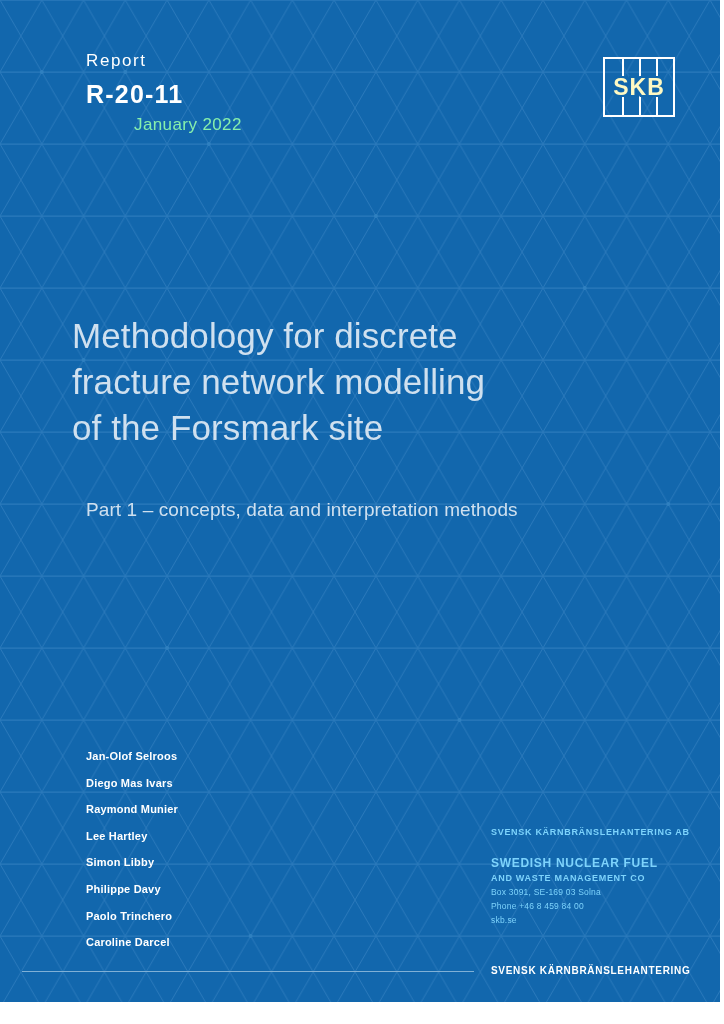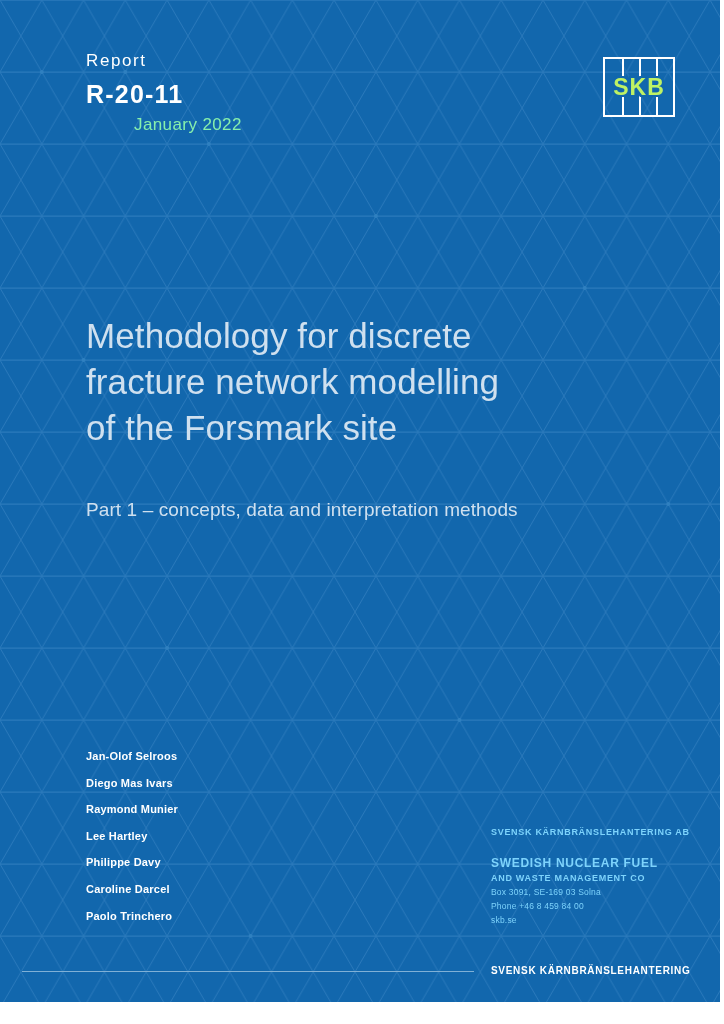--- a/index.html
+++ b/index.html
@@ -90,32 +90,32 @@
   .logo .bar.b3 { left: 51px; }
   .logo .txt {
     position: absolute;
     inset: 0;
     display: flex;
     align-items: center;
     justify-content: center;
     font-size: 23px;
     font-weight: 700;
     letter-spacing: 1px;
-    color: #bef264;
+    color: #fef9c3;
     text-shadow:
        2px 0 0 #1267ad, -2px 0 0 #1267ad,
        0 2px 0 #1267ad, 0 -2px 0 #1267ad,
        2px 2px 0 #1267ad, -2px 2px 0 #1267ad,
        2px -2px 0 #1267ad, -2px -2px 0 #1267ad;
   }
 
   
   .title {
     position: absolute;
-    left: 86px;
+    left: 72px;
     top: 313px;
     width: 560px;
     font-size: 35px;
     font-weight: 300;
     line-height: 1.32;
     color: #cfe0ef;
     letter-spacing: 0.1px;
   }
   .subtitle {
     position: absolute;
@@ -253,23 +253,24 @@
       <div>of the Forsmark site</div>
     </div>
 
     <div class="subtitle">Part 1 – concepts, data and interpretation methods</div>
 
     <div class="authors">
       <div class="author">Jan-Olof Selroos</div>
       <div class="author">Diego Mas Ivars</div>
       <div class="author">Raymond Munier</div>
       <div class="author">Lee Hartley</div>
+      <div class="author">Simon Libby</div>
       <div class="author">Philippe Davy</div>
+      <div class="author">Paolo Trinchero</div>
       <div class="author">Caroline Darcel</div>
-      <div class="author">Paolo Trinchero</div>
     </div>
 
     <div class="publisher">
       <div class="pub-line1">SVENSK KÄRNBRÄNSLEHANTERING AB</div>
       <div class="pub-line2">SWEDISH NUCLEAR FUEL</div>
       <div class="pub-line1">AND WASTE MANAGEMENT CO</div>
       <div class="pub-addr">Box 3091, SE-169 03 Solna</div>
       <div class="pub-addr" style="margin-top:0">Phone +46 8 459 84 00</div>
       <div class="pub-addr" style="margin-top:0">skb.se</div>
     </div>

